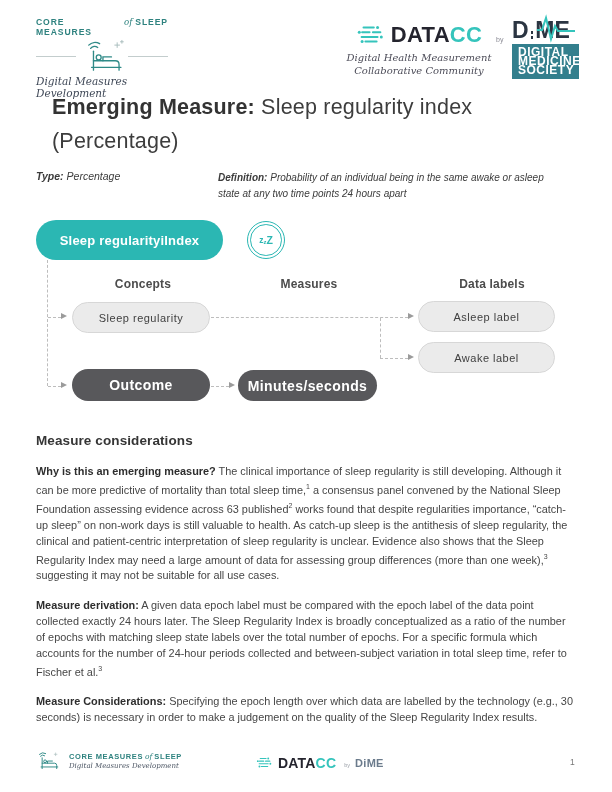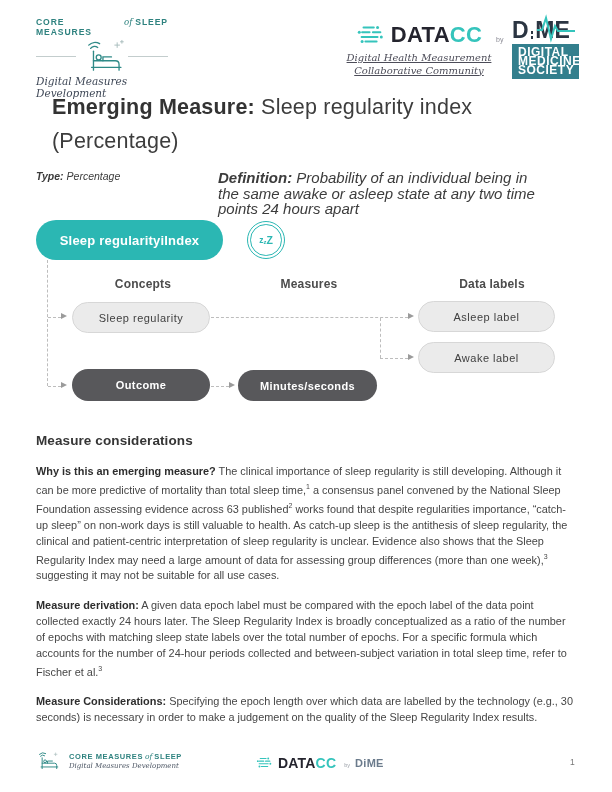--- a/index.html
+++ b/index.html
@@ -15,60 +15,60 @@
   .cms-rule{flex:1;height:1px;background:#c3cdcd;}
   .cms-tag{font-family:"DejaVu Serif",serif;font-style:italic;font-size:10.5px;color:#3e4756;margin-top:1px;}
 
   
   .datacc-logo{position:absolute;left:343px;top:22px;width:152px;text-align:center;}
   .datacc-row{display:flex;align-items:center;justify-content:center;gap:5px;}
   .datacc-word{font-size:22px;letter-spacing:.3px;}
   .datacc-dark{font-weight:800;color:#24242e;}
   .datacc-teal{font-weight:700;color:#35c4bc;}
   .datacc-tag{font-family:"DejaVu Serif",serif;font-style:italic;font-size:10px;line-height:12.5px;
-              color:#4c4c58;margin-top:4px;text-decoration:underline;}
+              color:#4c4c58;margin-top:4px;}
   .by-label{position:absolute;left:496px;top:36px;font-size:7px;color:#8b8b95;}
 
   
   .dime-logo{position:absolute;left:512px;top:16px;width:67px;}
   .dime-word{position:relative;display:flex;align-items:flex-end;height:26px;
              font-size:23px;font-weight:800;color:#2b3542;line-height:24px;}
   .dime-dots{display:flex;flex-direction:column;gap:2.5px;margin:0 2px 3px 2px;}
   .dime-dots i{width:2.6px;height:2.6px;background:#2b3542;}
   .dime-pulse{position:absolute;left:24px;top:-3px;pointer-events:none;}
   .dime-box{margin-top:2px;width:56px;background:#337f8d;color:#fff;font-size:12px;font-weight:700;
             letter-spacing:.5px;line-height:9px;padding:4px 5px 4px 6px;}
 
   
   .doc-title{position:absolute;left:52px;top:90px;width:524px;font-size:21.5px;line-height:34px;
              color:#3d3d3d;letter-spacing:.2px;}
   .doc-title b{font-weight:700;color:#333;}
   .meta-type{position:absolute;left:36px;top:170px;font-size:10.5px;font-style:italic;color:#3c3c3c;}
-  .meta-def{position:absolute;left:218px;top:170px;width:334px;font-size:15px;font-style:italic;
+  .meta-def{position:absolute;left:218px;top:170px;width:334px;font-size:10px;font-style:italic;
             line-height:15.5px;color:#3c3c3c;}
   .meta-b{font-weight:700;}
 
   
   .pill-root{position:absolute;left:36px;top:220px;width:187px;height:40px;border-radius:20px;
              background:#2bb7b3;color:#fff;font-weight:700;font-size:13px;letter-spacing:.2px;
              display:flex;align-items:center;justify-content:center;}
   .zzz{position:absolute;left:247px;top:221px;width:38px;height:38px;border-radius:50%;
        border:1.6px solid #2bb7b3;box-sizing:border-box;}
   .zzz-inner{position:absolute;inset:2.2px;border:1.3px solid #2bb7b3;border-radius:50%;
              display:flex;align-items:center;justify-content:center;color:#2bb7b3;font-weight:800;}
   .zzz-inner .z1{font-size:8.5px;}
   .zzz-inner .z2{font-size:6px;position:relative;top:2px;}
   .zzz-inner .z3{font-size:10.5px;}
 
   .col-head{position:absolute;top:277px;transform:translateX(-50%);font-weight:700;font-size:12px;
             color:#4c4c4c;letter-spacing:.2px;white-space:nowrap;}
   .pill{position:absolute;box-sizing:border-box;border-radius:16px;display:flex;align-items:center;
         justify-content:center;white-space:nowrap;}
   .pill-light{background:#ebebeb;border:1px solid #d7d7d7;color:#414141;font-size:11px;letter-spacing:.5px;}
-  .pill-dark{background:#58585b;color:#fff;font-size:11px;font-weight:600;letter-spacing:.4px;}
+  .pill-dark{background:#58585b;color:#fff;font-size:14px;font-weight:600;letter-spacing:.4px;}
 
   .vline{position:absolute;width:0;border-left:1px dashed #bdbdbd;}
   .hline{position:absolute;height:0;border-top:1px dashed #bdbdbd;}
   .arr{position:absolute;width:0;height:0;border-top:3.5px solid transparent;
        border-bottom:3.5px solid transparent;border-left:6px solid #9b9b9b;}
 
   
   .considerations{position:absolute;left:36px;top:433px;width:541px;}
   .considerations h2{margin:0 0 15px 0;font-size:13.5px;color:#353535;letter-spacing:.1px;}
   .considerations p{margin:0 0 13px 0;font-size:10.9px;line-height:16.1px;color:#464646;}

